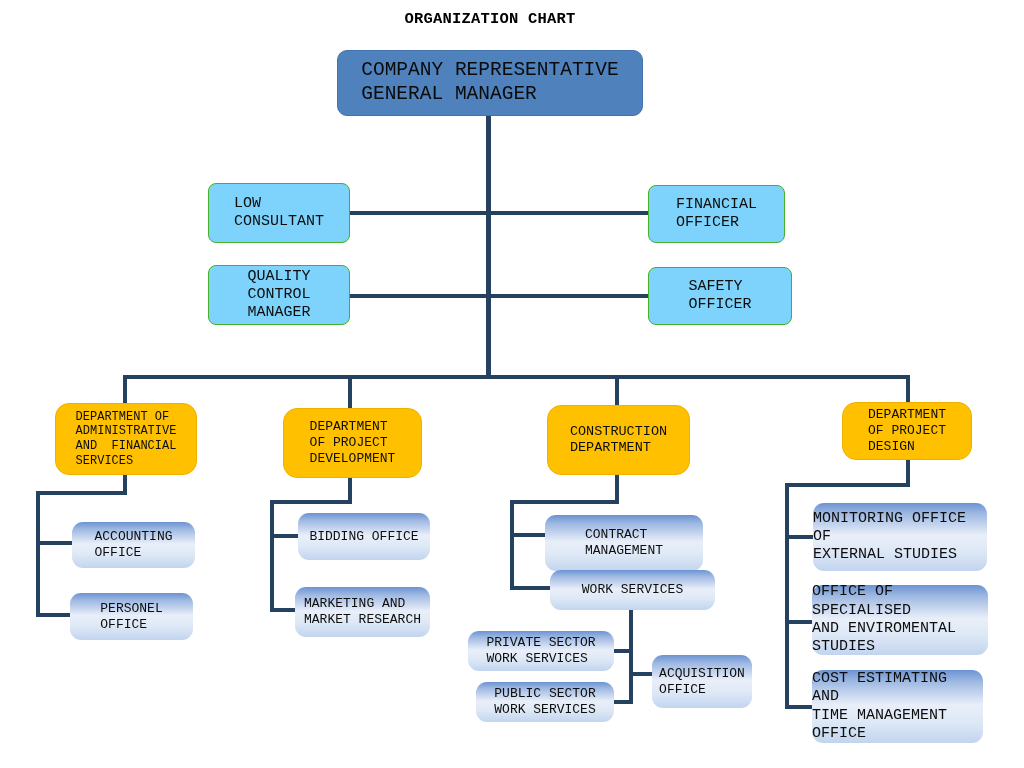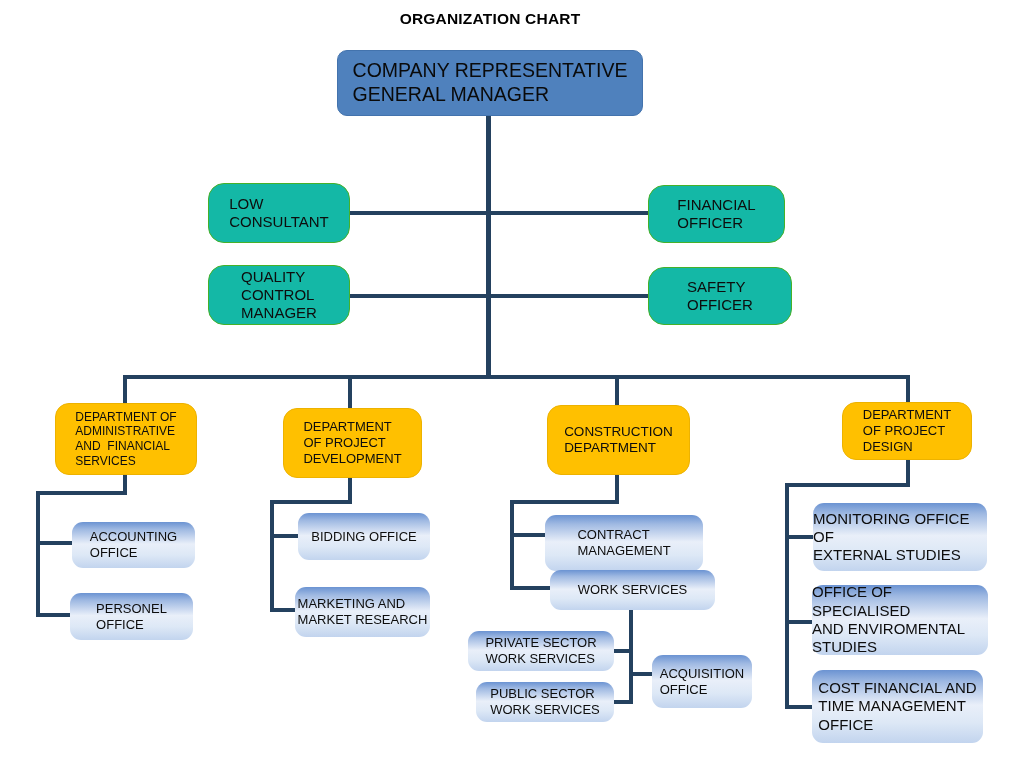--- a/index.html
+++ b/index.html
@@ -1,33 +1,33 @@
 <!DOCTYPE html>
 <html><head>
 <meta charset="utf-8">
 <style>
   html,body{margin:0;padding:0;background:#fff;}
   .canvas{
     position:relative;width:1024px;height:768px;background:#ffffff;
-    font-family:Liberation Sans, sans-serif;color:#0d0d0d;overflow:hidden;
+    font-family:Liberation Mono, monospace;color:#0d0d0d;overflow:hidden;
   }
   .chart-title{
     position:absolute;left:300px;top:10px;width:380px;text-align:center;
     font-size:15.5px;font-weight:bold;letter-spacing:.2px;color:#000;
   }
   .node{
     position:absolute;display:flex;align-items:center;justify-content:center;
     text-align:left;white-space:pre-wrap;line-height:1.22;box-sizing:border-box;
   }
   .root{
     background:#4f81bd;border:1px solid #4373ad;border-radius:10px;
     font-size:19.5px;color:#0a0a0a;
   }
   .staff{
-    background:#14b8a6;border:1px solid #46b129;border-radius:16px;
+    background:#7dd3fc;border:1px solid #46b129;border-radius:8px;
     font-size:15px;
   }
   .dept{
     background:#ffc000;border:1px solid #edb200;border-radius:14px;
     font-size:12.5px;
   }
   .office{
     background:linear-gradient(180deg,#6b93d2 0%,#9fb9e2 16%,#e9eff9 48%,#dde8f6 72%,#c2d4ee 100%);
     border-radius:11px;font-size:13px;
   }
@@ -127,17 +127,17 @@
   <div class="node office" style="left:476px;top:682px;width:138px;height:40px">PUBLIC SECTOR
 WORK SERVICES</div>
   <div class="node office" style="left:652px;top:655px;width:100px;height:53px">ACQUISITION
 OFFICE</div>
 
   <div class="node office small" style="left:813px;top:503px;width:174px;height:68px">MONITORING OFFICE OF
 EXTERNAL STUDIES</div>
   <div class="node office small" style="left:812px;top:585px;width:176px;height:70px">OFFICE OF SPECIALISED
 AND ENVIROMENTAL
 STUDIES</div>
-  <div class="node office small" style="left:812px;top:670px;width:171px;height:73px">COST FINANCIAL AND
+  <div class="node office small" style="left:812px;top:670px;width:171px;height:73px">COST ESTIMATING AND
 TIME MANAGEMENT
 OFFICE</div>
 
 </div>
 
 </body></html>

